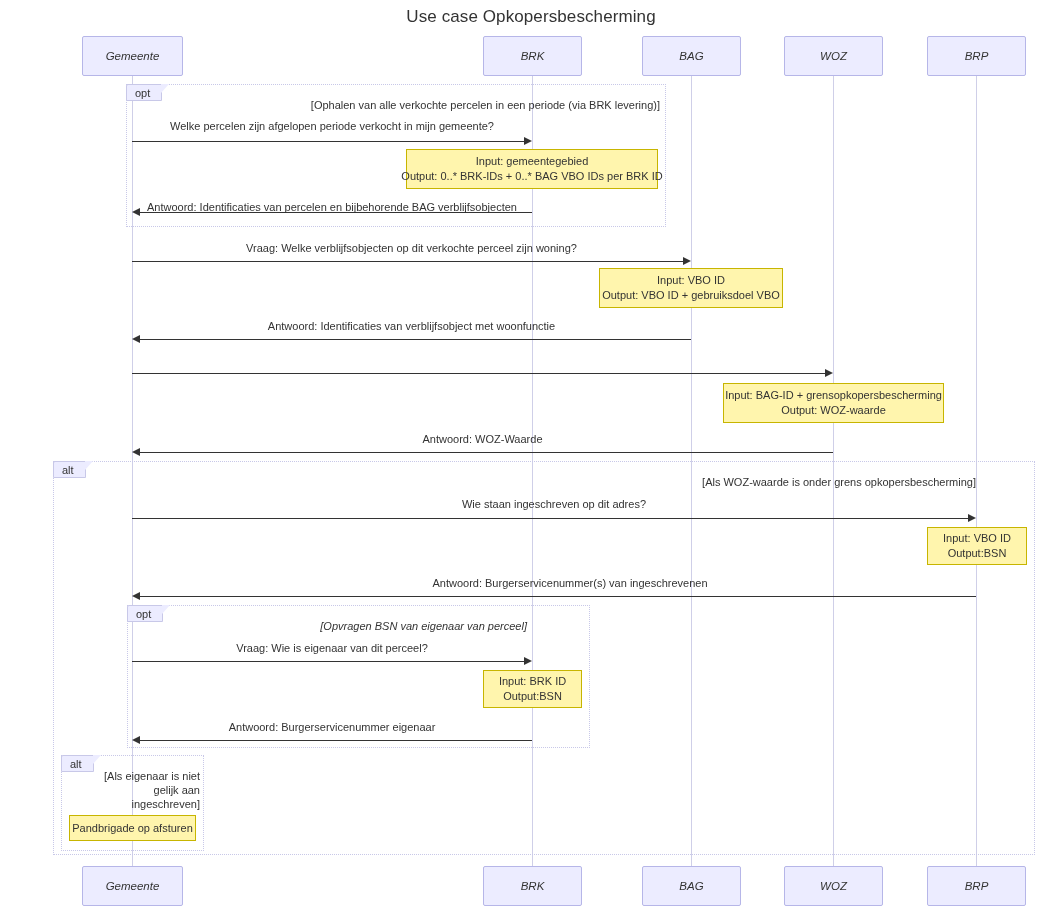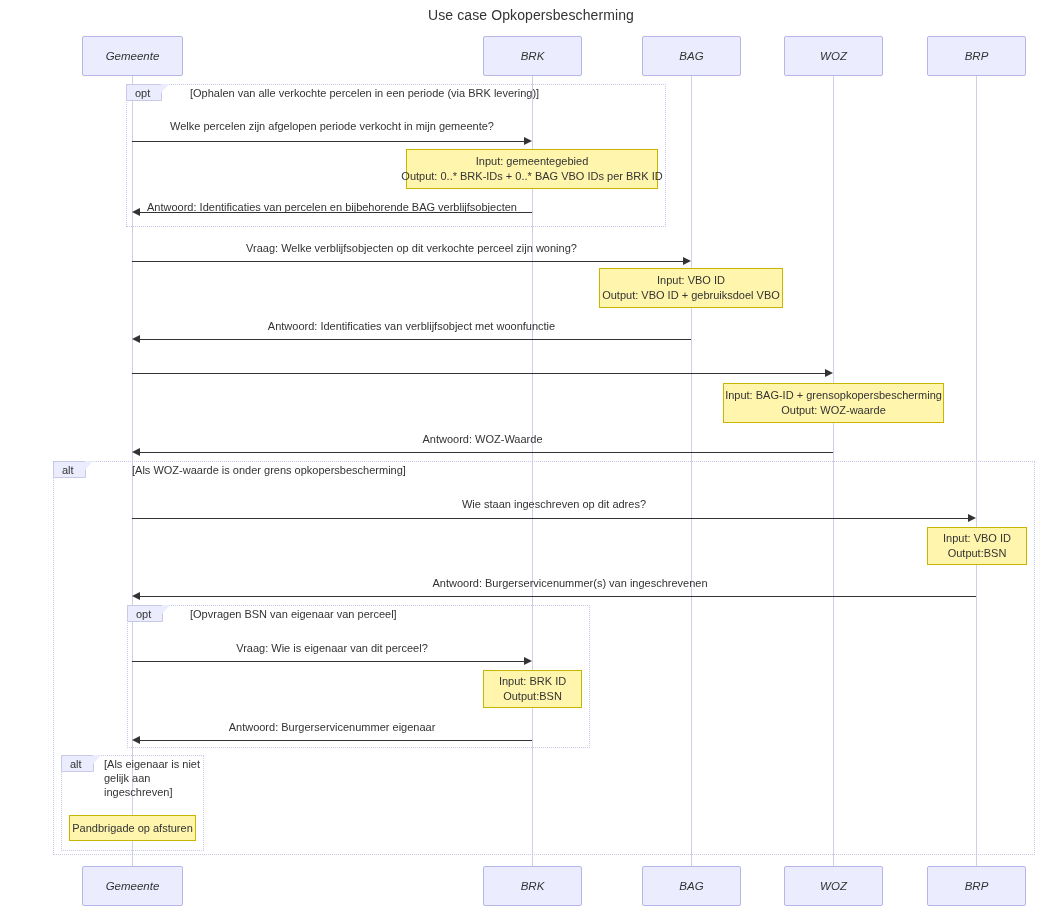--- a/index.html
+++ b/index.html
@@ -21,21 +21,21 @@
     width: 1062px;
     height: 919px;
   }
   
   .diagram-title {
     position: absolute;
     left: 0;
     top: 7px;
     width: 1062px;
     text-align: center;
-    font-size: 14px;
+    font-size: 17px;
     color: #333333;
     letter-spacing: .1px;
   }
   
   .lifeline {
     position: absolute;
     width: 1px;
     background: #cfcfe8;
   }
   
@@ -83,22 +83,23 @@
     width: 0;
     height: 0;
     border-top: 9px solid #ececff;
     border-right: 8px solid transparent;
     border-bottom: 9px solid transparent;
   }
   .frame-cond {
     position: absolute;
     font-size: 11px;
     color: #333333;
-    text-align: left;
+    text-align: right;
     line-height: 14px;
+    margin-top: 12px;
   }
   
   .msg-label {
     position: absolute;
     font-size: 11px;
     color: #333333;
     text-align: center;
     white-space: nowrap;
   }
   .msg-line {
@@ -247,21 +248,21 @@
     <span>Antwoord: Burgerservicenummer(s) van ingeschrevenen</span>
   </div>
   <div class="msg-line" style="left:140px; top:596px; width:836px;"></div>
   <div class="arrow-head left" style="left:132px; top:592px;"></div>
 
   <div class="frame" style="left:127px; top:605px; width:463px; height:143px;">
     <div class="frame-tag">
       <span>opt</span>
     </div>
   </div>
-  <div class="frame-cond" style="left:190px; top:607px; width:337px;">
+  <div class="frame-cond" style="left:190px; top:607px; width:337px;font-style:italic;">
     <span>[Opvragen BSN van eigenaar van perceel]</span>
   </div>
 
   <div class="msg-label" style="left:132px; top:642px; width:400px;">
     <span>Vraag: Wie is eigenaar van dit perceel?</span>
   </div>
   <div class="msg-line" style="left:132px; top:661px; width:392px;"></div>
   <div class="arrow-head right" style="left:524px; top:657px;"></div>
 
   <div class="note" style="left:483px; top:670px; width:99px; height:38px;">

